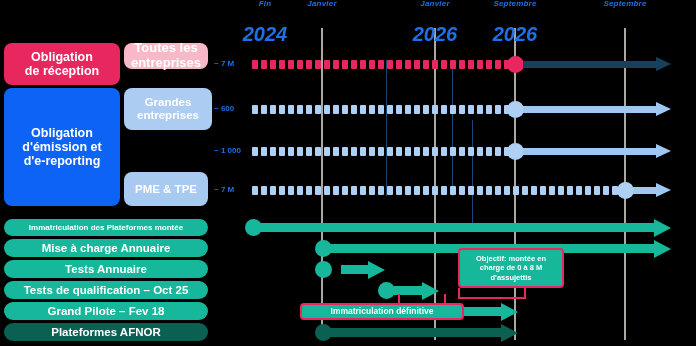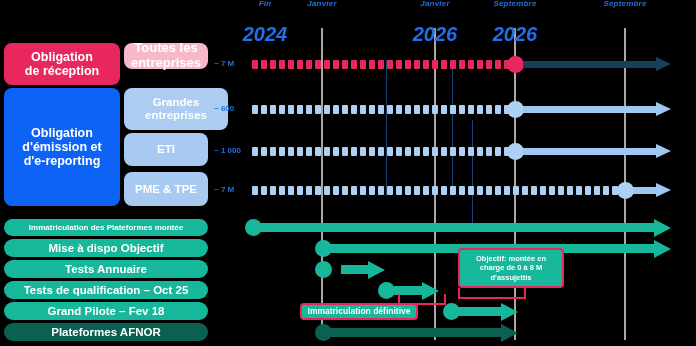--- a/index.html
+++ b/index.html
@@ -99,25 +99,22 @@
   <div class="lbox crimson" style="left:4px;top:43px;width:116px;height:42px;font-size:12.5px;">
     <span>Obligation<br>de réception</span>
   </div>
   <div class="lbox blue" style="left:4px;top:88px;width:116px;height:118px;font-size:12.5px;">
     <span>Obligation<br>d'émission et<br>d'e-reporting</span>
   </div>
 
   <div class="lbox pink-lt" style="left:124px;top:43px;width:84px;height:26px;font-size:13px;">
     <span>Toutes les<br>entreprises</span>
   </div>
-  <div class="lbox blue-lt" style="left:124px;top:88px;width:104px;height:42px;font-size:11.5px;">
+  <div class="lbox blue-lt" style="left:124px;top:88px;width:88px;height:42px;font-size:11.5px;">
     <span>Grandes<br>entreprises</span>
-  </div>
-  <div class="lbox blue-lt2" style="left:124px;top:133px;width:84px;height:33px;font-size:11.5px;">
-    <span>ETI</span>
   </div>
   <div class="lbox blue-lt2" style="left:124px;top:172px;width:84px;height:34px;font-size:11.5px;">
     <span>PME &amp; TPE</span>
   </div>
 
   <div class="cnt" style="left:214px;top:59px;">~ 7 M</div>
   <div class="cnt" style="left:214px;top:104px;">~ 600</div>
   <div class="cnt" style="left:214px;top:146px;">~ 1 000</div>
   <div class="cnt" style="left:214px;top:185px;">~ 7 M</div>
 
@@ -278,21 +275,21 @@
   <div class="dot" style="left:617px;top:182px;width:17px;height:17px;background:#aed0f5;"></div>
   <div class="bar" style="left:633px;top:187px;width:39px;">
     <div class="shaft" style="width:25px;background:#9ec8f2;"></div>
     <div class="head" style="left:23px;border-left:15px solid #9ec8f2;"></div>
   </div>
 
   <div class="gbox g-teal" style="top:219px;width:204px;height:17px;font-size:8px;">
     <span>Immatriculation des Plateformes montée</span>
   </div>
   <div class="gbox g-teal" style="top:239px;width:204px;height:18px;font-size:11.5px;">
-    <span>Mise à dispo Objectif</span>
+    <span>Mise à charge Annuaire</span>
   </div>
   <div class="gbox g-teal" style="top:260px;width:204px;height:18px;font-size:11.5px;">
     <span>Tests Annuaire</span>
   </div>
   <div class="gbox g-teal" style="top:281px;width:204px;height:18px;font-size:11.5px;">
     <span>Tests de qualification – Oct 25</span>
   </div>
   <div class="gbox g-teal" style="top:302px;width:204px;height:18px;font-size:11.5px;">
     <span>Grand Pilote – Fev 18</span>
   </div>
@@ -335,17 +332,17 @@
     <div class="shaft" style="width:175px;background:#0a6152;"></div>
     <div class="head" style="left:173px;border-left:17px solid #0a6152;"></div>
   </div>
 
   <div class="bracket" style="left:458px;top:288px;width:64px;height:9px;"></div>
   <div class="callout" style="left:458px;top:248px;width:106px;height:40px;background:#16b79b;font-size:7.5px;padding:0 3px;">
     <span>Objectif: montée en charge de 0 à 8 M d'assujettis</span>
   </div>
 
   <div class="bracket" style="left:398px;top:294px;width:44px;height:9px;"></div>
-  <div class="callout" style="left:300px;top:303px;width:118px;height:17px;background:#16b79b;font-size:8.5px;">
+  <div class="callout" style="left:300px;top:303px;width:164px;height:17px;background:#16b79b;font-size:8.5px;">
     <span>Immatriculation définitive</span>
   </div>
 
 </div>
 
 </body></html>

